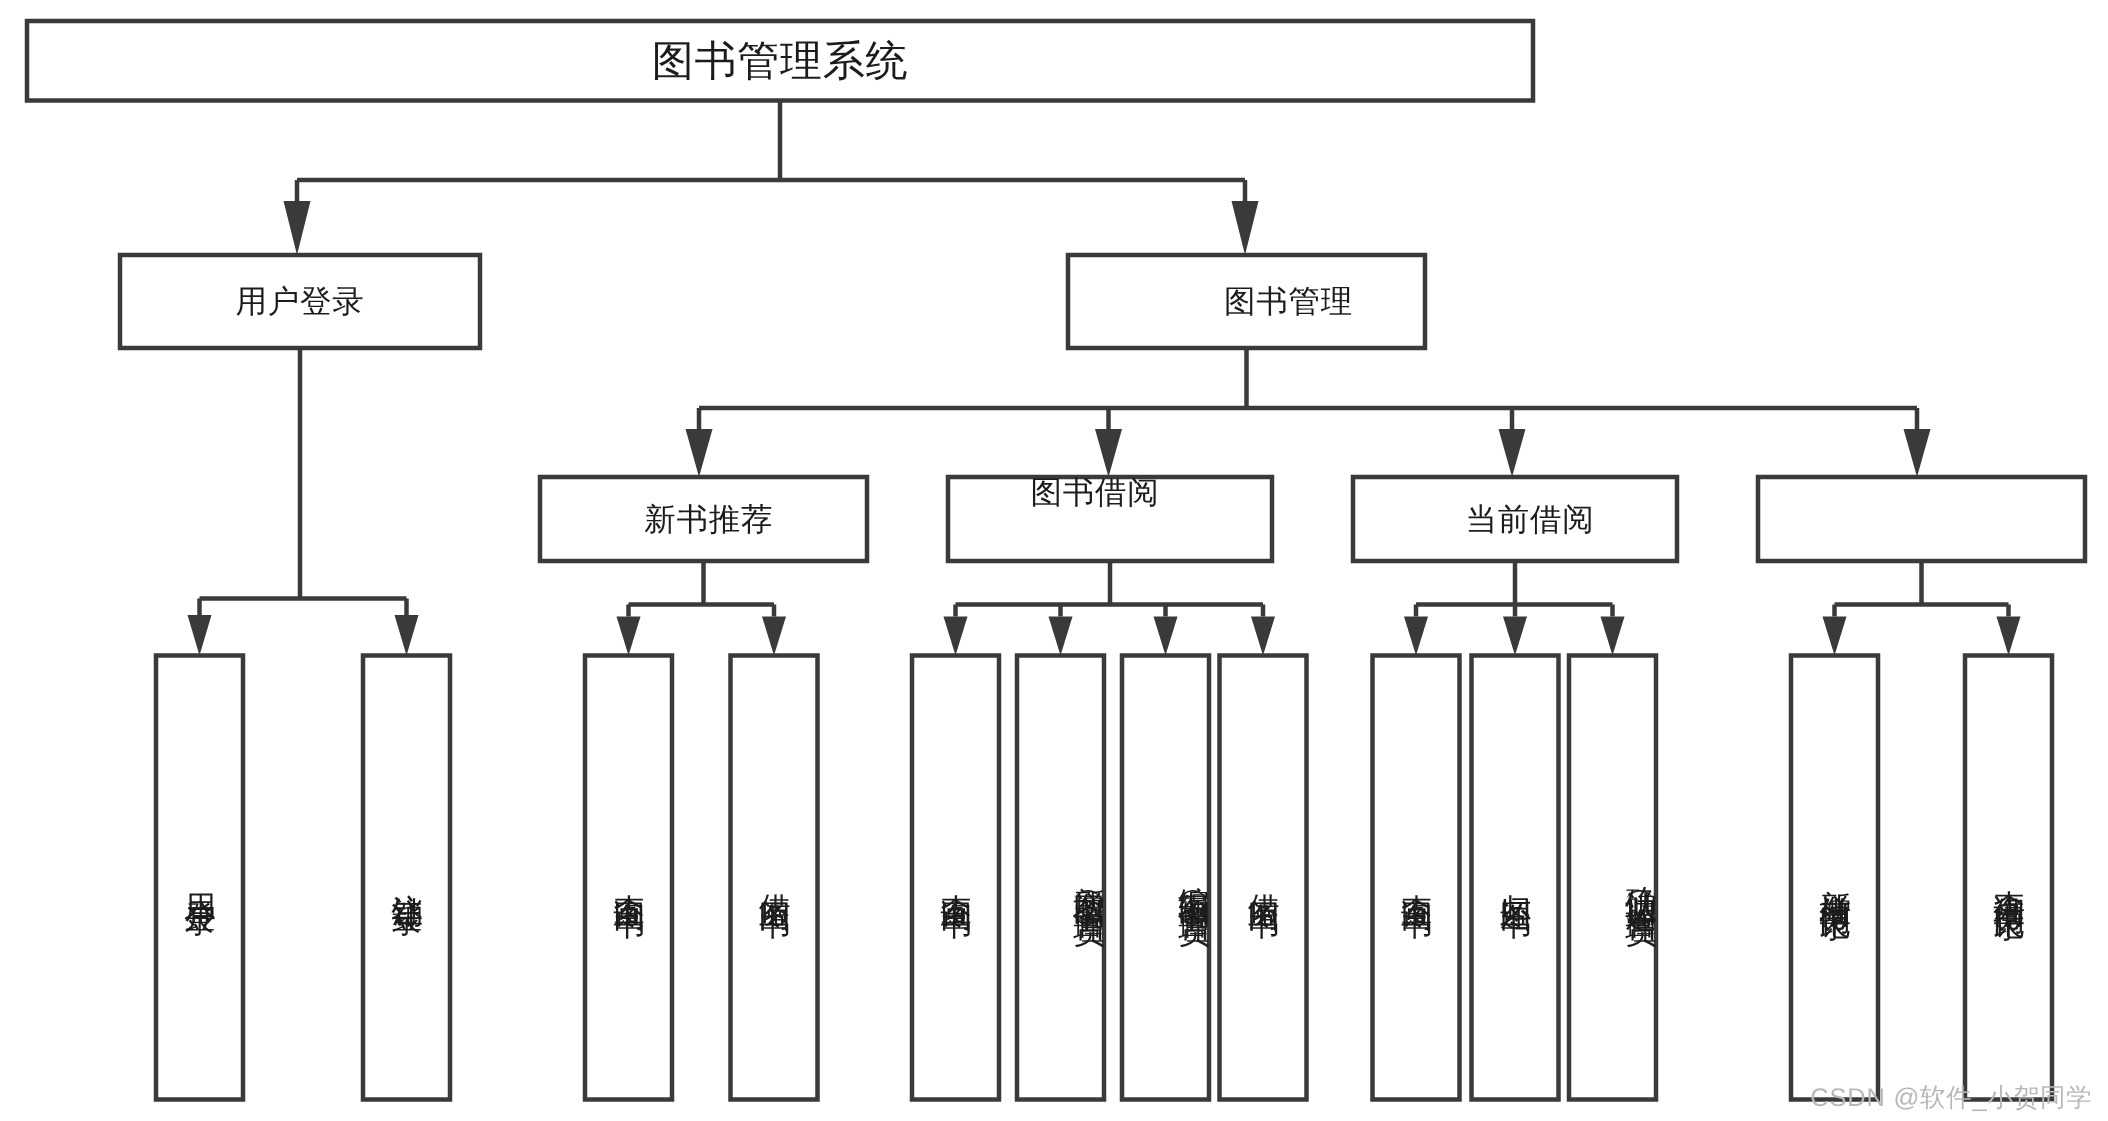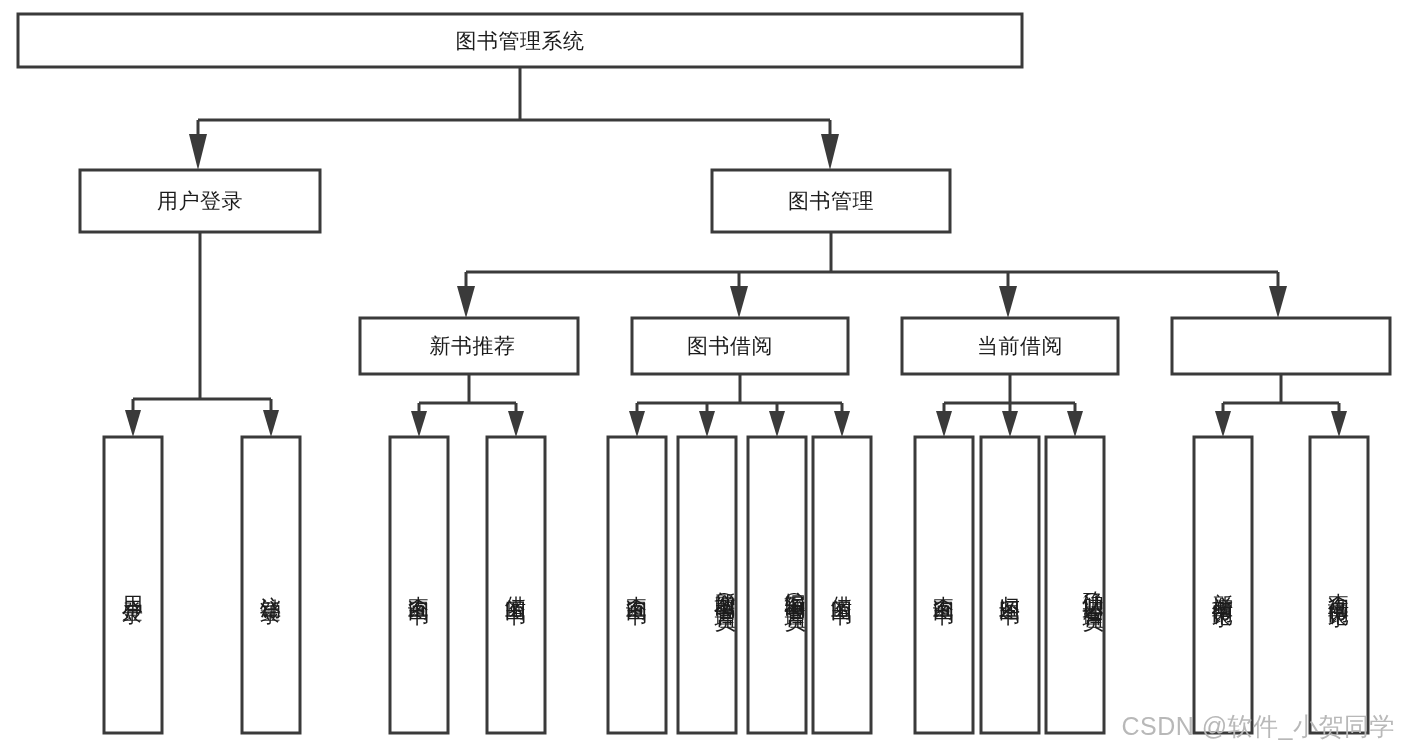--- a/index.html
+++ b/index.html
@@ -50,21 +50,21 @@
     align-items: center;
     justify-content: center;
     color: #1c1c1c;
     font-size: 21px;
     font-family: "Liberation Sans", "DejaVu Sans", sans-serif;
     letter-spacing: 0.5px;
     white-space: nowrap;
     pointer-events: none;
   }
   .root-label {
-    font-size: 21px;
+    font-size: 28px;
   }
   .leaf-label {
     position: absolute;
     display: flex;
     align-items: center;
     justify-content: center;
     color: #1c1c1c;
     font-size: 21px;
     font-family: "Liberation Sans", "DejaVu Sans", sans-serif;
     writing-mode: vertical-rl;
@@ -77,21 +77,21 @@
   .leaf-label.top-align {
     align-items: flex-start;
     padding-top: 4px;
     box-sizing: border-box;
   }
   .watermark {
     position: absolute;
     right: 10px;
     bottom: 4px;
     color: #b8b8b8;
-    font-size: 25px;
+    font-size: 17px;
     font-family: "Liberation Sans", "DejaVu Sans", sans-serif;
     letter-spacing: 0.5px;
     white-space: nowrap;
     pointer-events: none;
   }
 </style>
 </head>
 <body>
 
 <div id="diagram-root">
@@ -184,24 +184,24 @@
     <rect class="leaf-box" x="981" y="437" width="58" height="296"></rect>
     <rect class="leaf-box" x="1046" y="437" width="58" height="296"></rect>
 
     <rect class="leaf-box" x="1194" y="437" width="58" height="296"></rect>
     <rect class="leaf-box" x="1310" y="437" width="58" height="296"></rect>
   </svg>
 
   <div class="node-label root-label" style="left:18px; top:14px; width:1004px; height:53px;">图书管理系统</div>
 
   <div class="node-label" style="left:80px; top:170px; width:240px; height:62px;">用户登录</div>
-  <div class="node-label" style="left:712px; top:170px; width:238px; height:62px;">图书管理</div>
+  <div class="node-label" style="left:712px; top:170px; width:238px; height:62px;padding-left:28px;">图书管理</div>
 
   <div class="node-label" style="left:360px; top:318px; width:225px; height:56px;">新书推荐</div>
-  <div class="node-label" style="left:632px; top:318px; width:196px; height:56px;">图书借阅</div>
+  <div class="node-label" style="left:632px; top:300px; width:196px; height:56px;">图书借阅</div>
   <div class="node-label" style="left:902px; top:318px; width:236px; height:56px;">当前借阅</div>
 
   <div class="leaf-label" style="left:104px; top:437px; width:58px; height:296px;">用户登录</div>
   <div class="leaf-label" style="left:242px; top:437px; width:58px; height:296px;">注销登录</div>
 
   <div class="leaf-label" style="left:390px; top:437px; width:58px; height:296px;">查询图书</div>
   <div class="leaf-label" style="left:487px; top:437px; width:58px; height:296px;">借阅图书</div>
 
   <div class="leaf-label" style="left:608px; top:437px; width:58px; height:296px;">查询图书</div>
   <div class="leaf-label top-align" style="left:678px; top:437px; width:58px; height:296px;">新增图书（管理员）</div>

